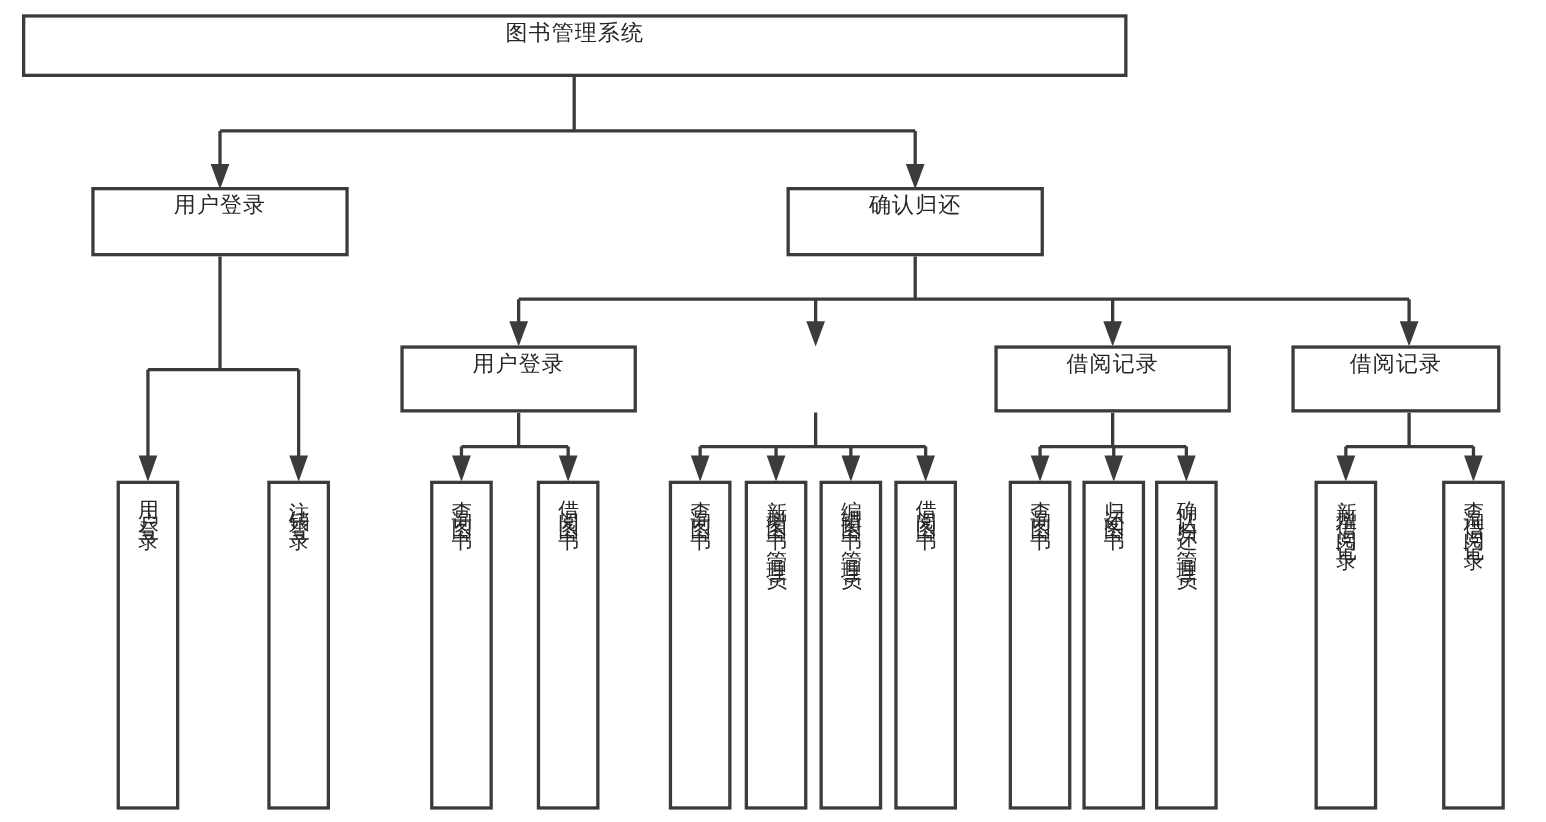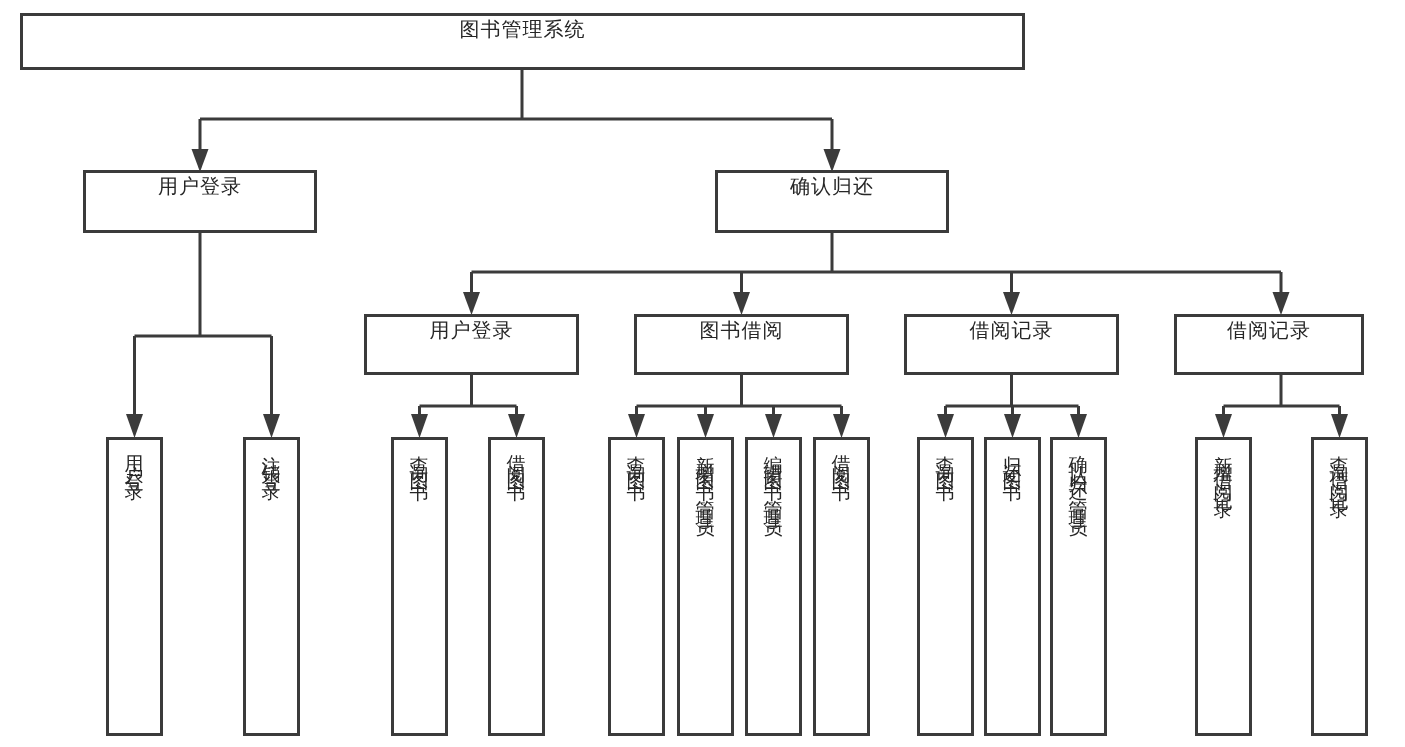--- a/index.html
+++ b/index.html
@@ -133,23 +133,20 @@
   <div class="box hbox n-l2a">
     <span class="label">用户登录</span>
   </div>
   <div class="box hbox n-l2b">
     <span class="label">确认归还</span>
   </div>
 
   <div class="box hbox n-l3a">
     <span class="label">用户登录</span>
   </div>
-  <div class="box hbox n-l3b">
-    <span class="label">图书借阅</span>
-  </div>
   <div class="box hbox n-l3c">
     <span class="label">借阅记录</span>
   </div>
   <div class="box hbox n-l3d">
     <span class="label">借阅记录</span>
   </div>
 
   <div class="box vbox leaf lf-g1a">
     <span class="label">用户登录</span>
   </div>

